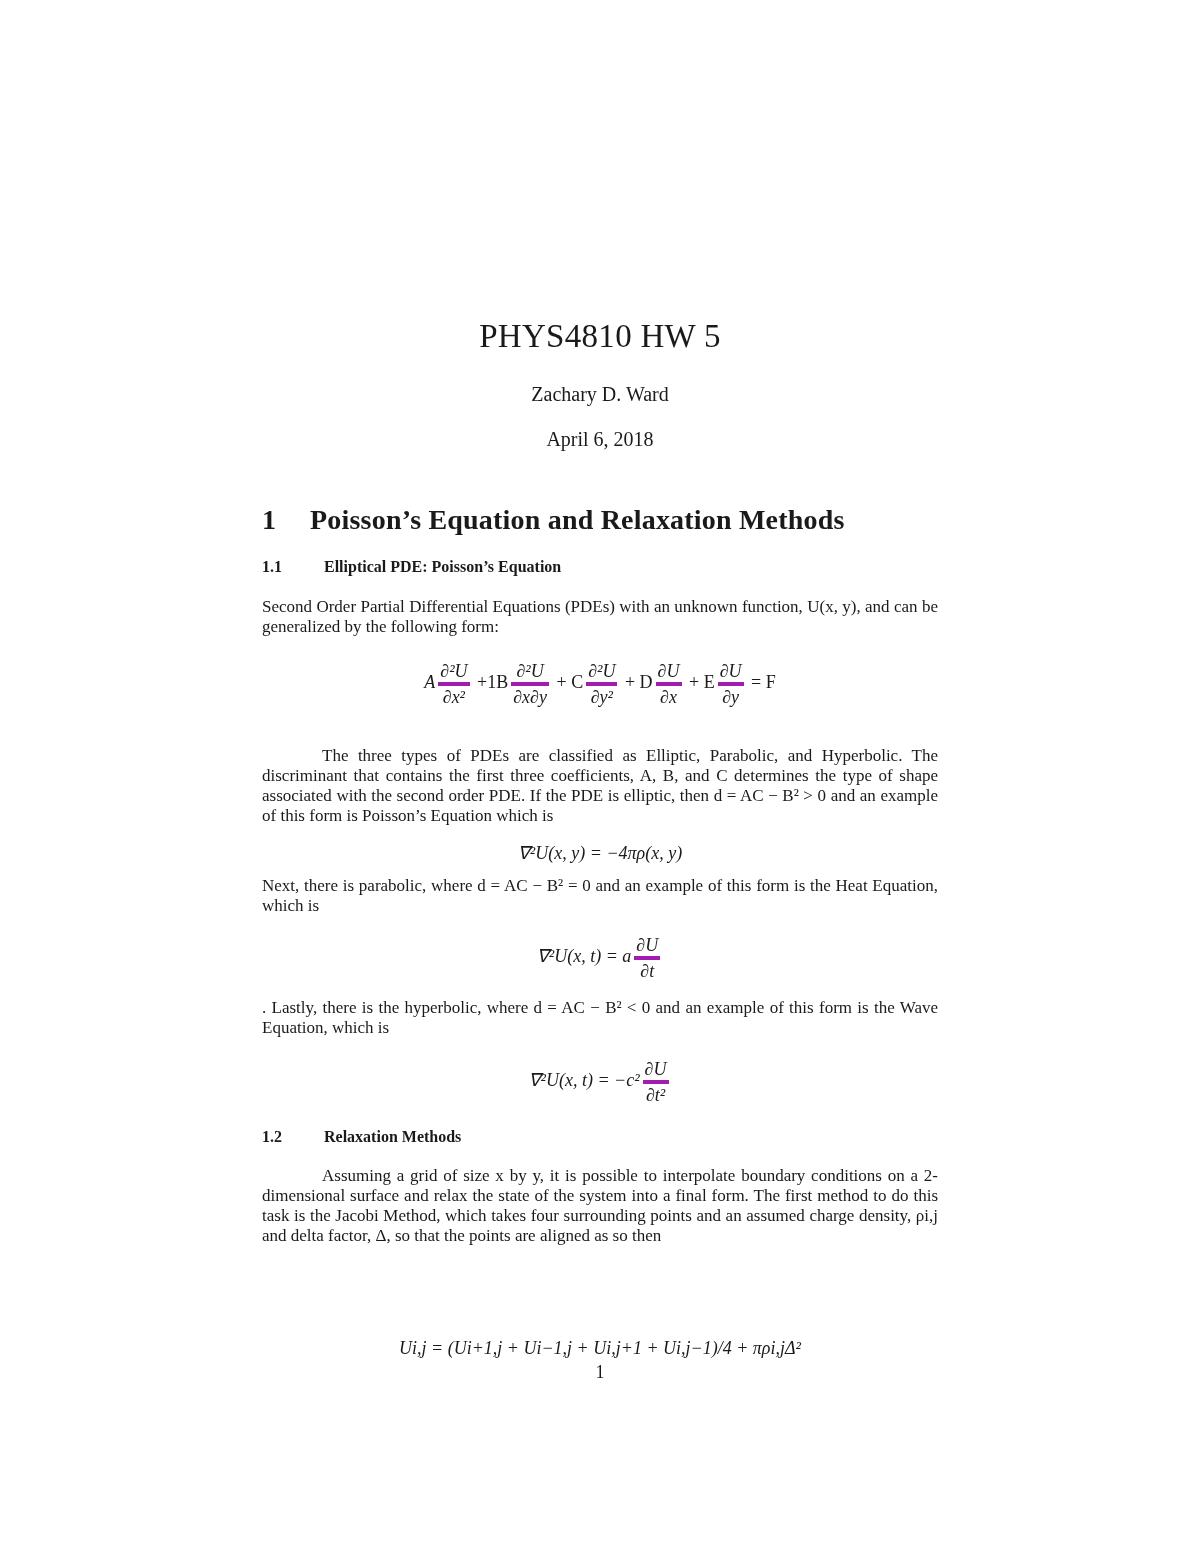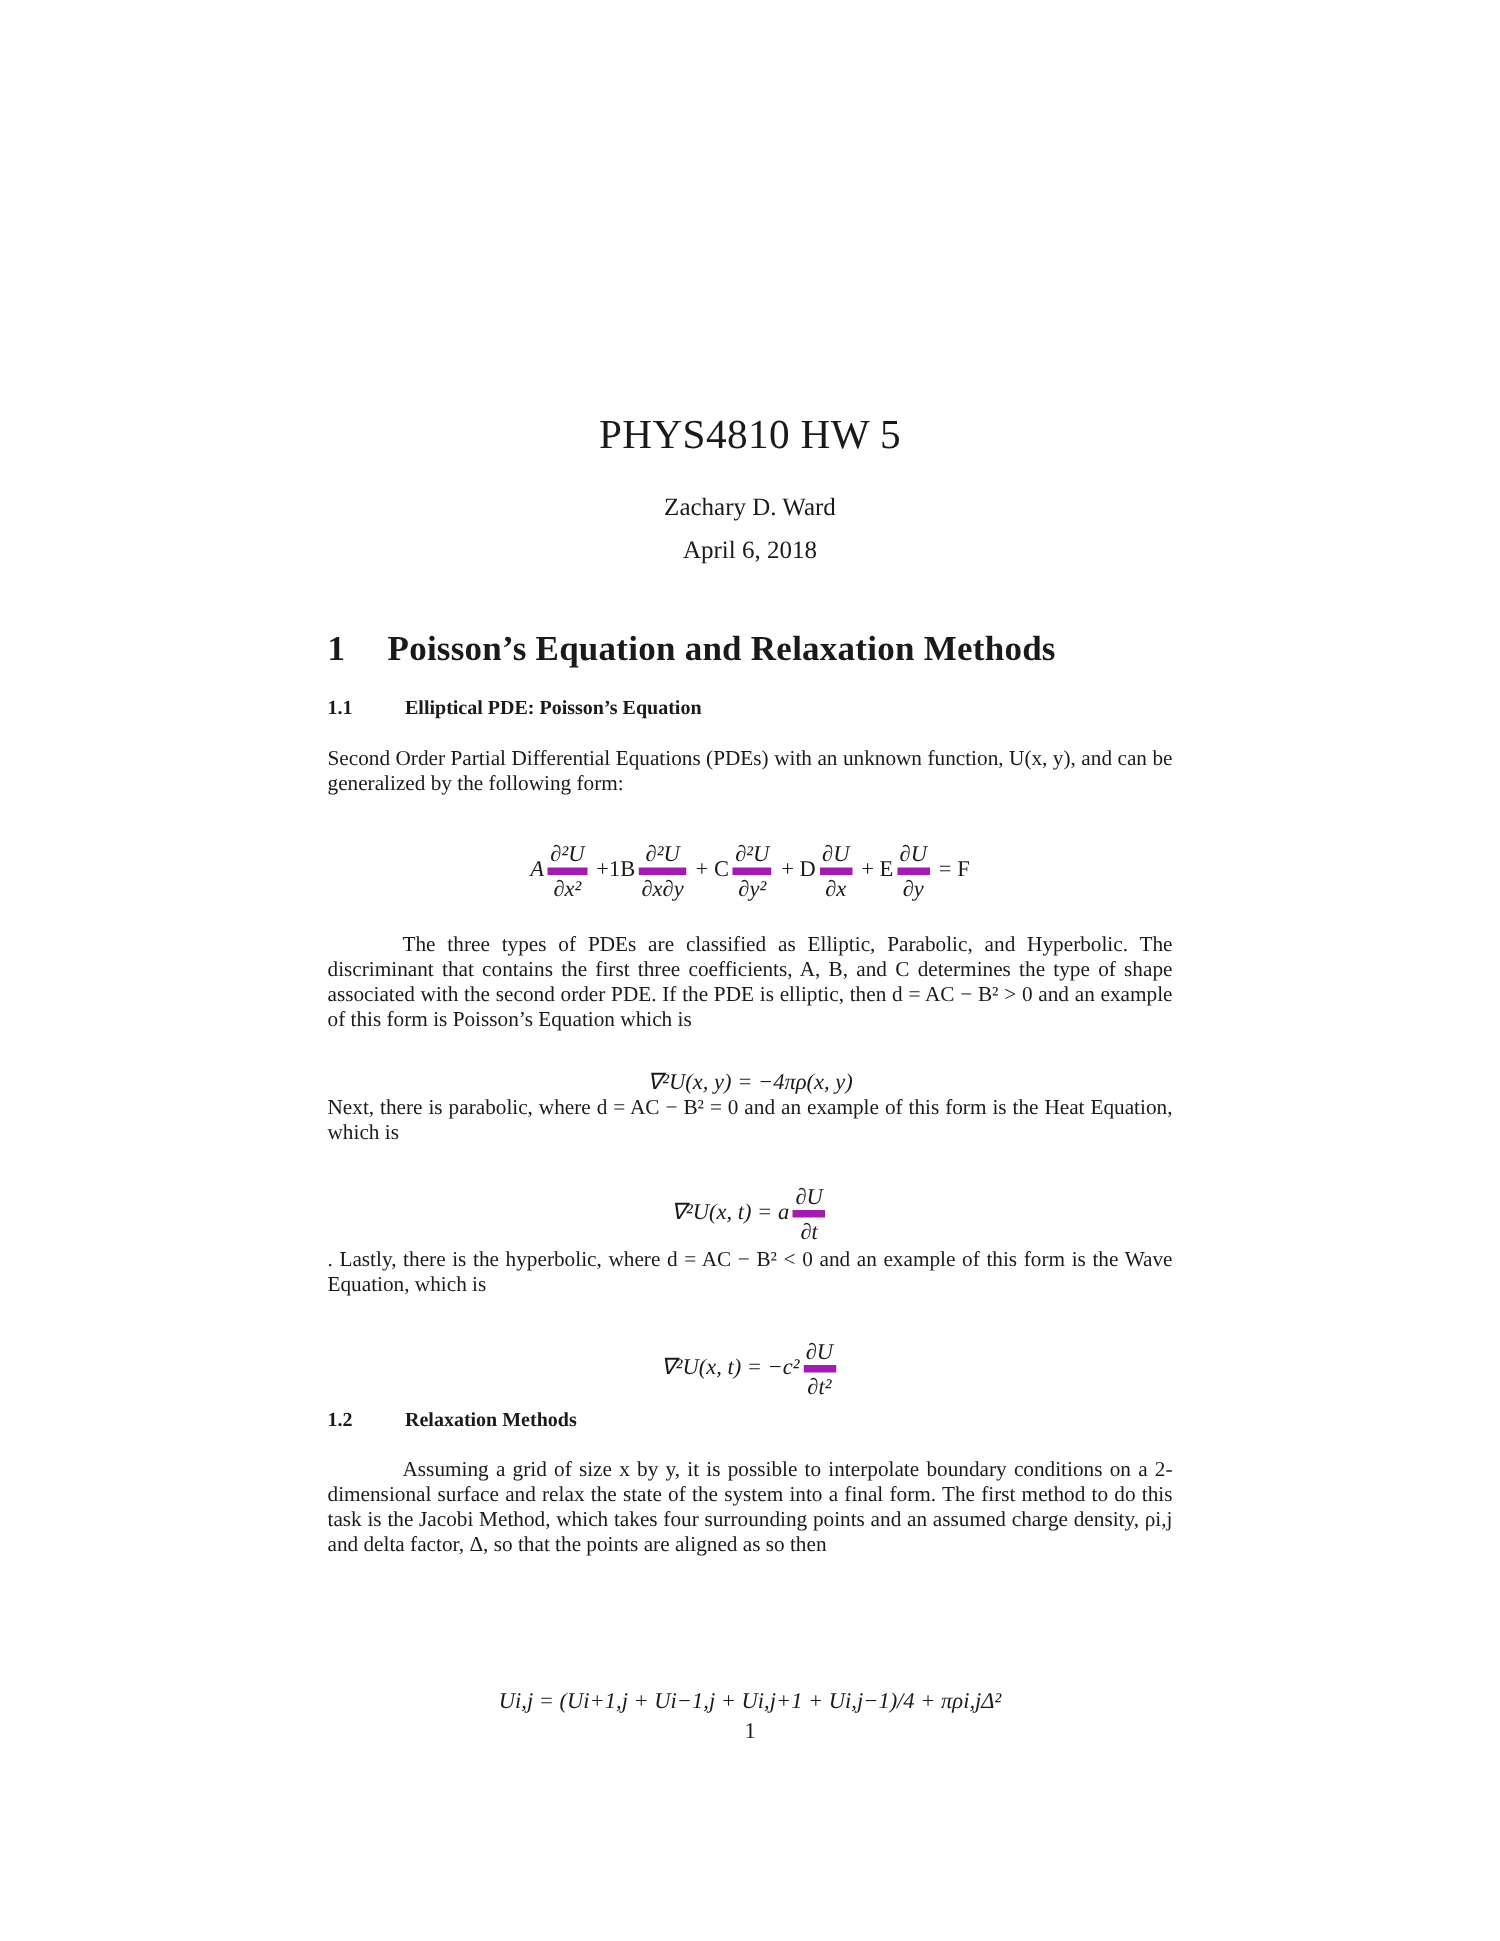--- a/index.html
+++ b/index.html
@@ -2,37 +2,37 @@
 <html><head>
 <meta charset="utf-8">
 <style>
   html, body { margin: 0; padding: 0; background: #ffffff; }
   body {
     width: 1200px; height: 1553px; position: relative; overflow: hidden;
     font-family: "DejaVu Serif", "Liberation Serif", serif;
     color: #1a1a1a;
   }
   .abs { position: absolute; }
-  .center { left: 0; width: 1200px; text-align: center; margin-top: 12px; }
+  .center { left: 0; width: 1200px; text-align: center; }
   .title { top: 318px; font-size: 33px; letter-spacing: 0.3px; font-family: "Liberation Serif", serif; }
   .author { top: 383px; font-size: 20px; font-family: "Liberation Serif", serif; }
-  .date { top: 417px; font-size: 20px; font-family: "Liberation Serif", serif; }
+  .date { top: 428px; font-size: 20px; font-family: "Liberation Serif", serif; }
   .sec { left: 262px; top: 504px; font-size: 28px; font-family: "Liberation Serif", serif; font-weight: bold; letter-spacing: 0.2px; }
   .sec .num { display: inline-block; width: 48px; }
   .subsec { left: 262px; font-size: 16px; font-weight: bold; font-family: "Liberation Serif", serif; }
   .subsec .num { display: inline-block; width: 62px; }
   .para {
     left: 262px; width: 676px; font-size: 17px; line-height: 20px;
     font-family: "Liberation Serif", serif; text-align: justify;
   }
   .indent { text-indent: 60px; }
   .eq { font-family: "Liberation Serif", serif; font-size: 18px; font-style: italic; white-space: nowrap; }
   .frac { display: inline-block; vertical-align: middle; text-align: center; margin: 0 3px; }
   .frac > span { display: block; padding: 0 2px; line-height: 22px; }
-  .frac > span.top { border-bottom: 6px solid #a21caf; }
+  .frac > span.top { border-bottom: 4px solid #a21caf; }
   .up { font-style: normal; }
   .pagenum { top: 1362px; font-size: 18px; font-family: "Liberation Serif", serif; }
 </style>
 </head>
 <body>
 
 <div class="abs center title">PHYS4810 HW 5</div>
 <div class="abs center author">Zachary D. Ward</div>
 <div class="abs center date">April 6, 2018</div>
 

